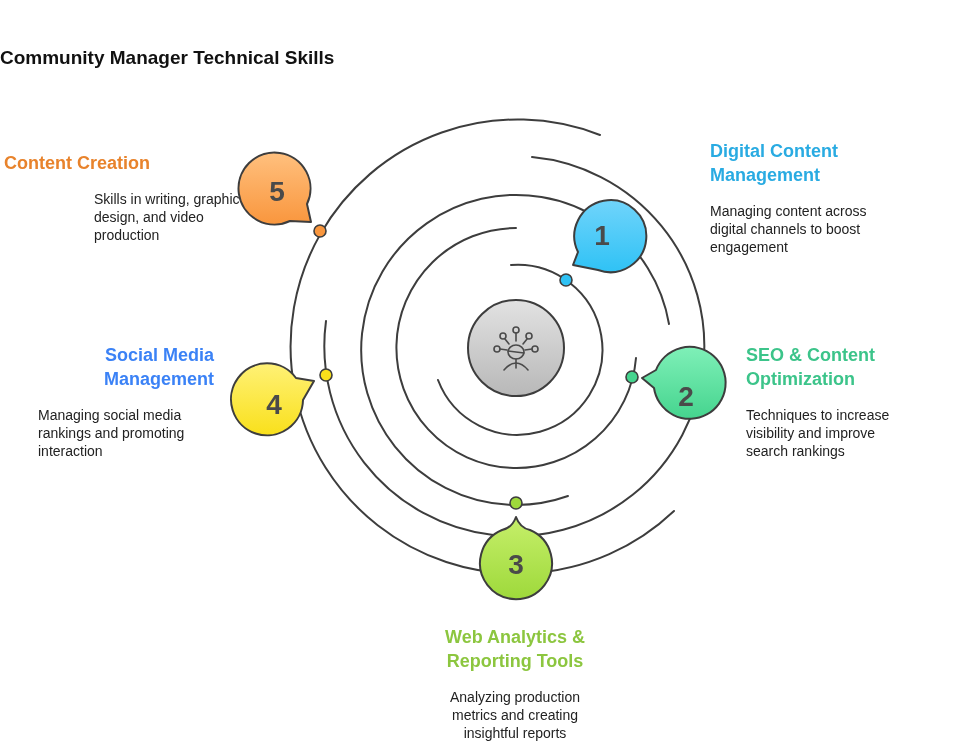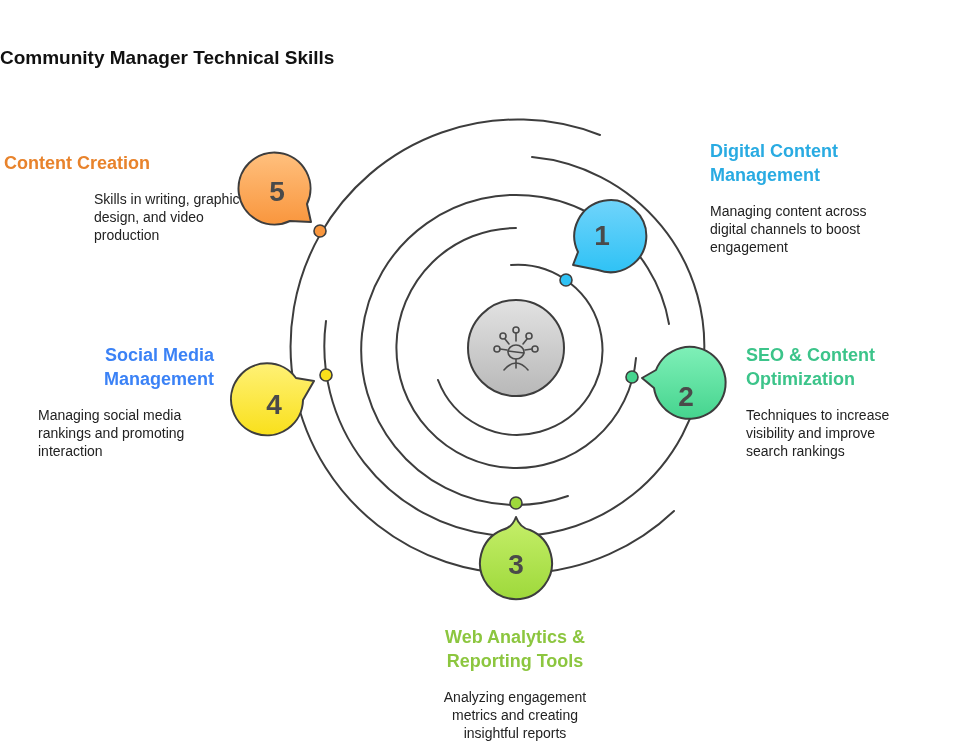--- a/index.html
+++ b/index.html
@@ -127,21 +127,21 @@
   <div>Techniques to increase</div>
   <div>visibility and improve</div>
   <div>search rankings</div>
 </div>
 
 <div class="heading" style="left: 380px; width: 270px; top: 625px; text-align: center; color: rgb(140, 198, 63);">
   <div>Web Analytics &amp;</div>
   <div>Reporting Tools</div>
 </div>
 <div class="desc" style="left:380px; width:270px; top:688px; text-align:center;">
-  <div>Analyzing engagement</div>
+  <div>Analyzing production</div>
   <div>metrics and creating</div>
   <div>insightful reports</div>
 </div>
 
 <div class="heading" style="left: 14px; width: 200px; top: 343px; text-align: right; color: #3b82f6;">
   <div>Social Media</div>
   <div>Management</div>
 </div>
 <div class="desc" style="left:38px; top:406px;">
   <div>Managing social media</div>

